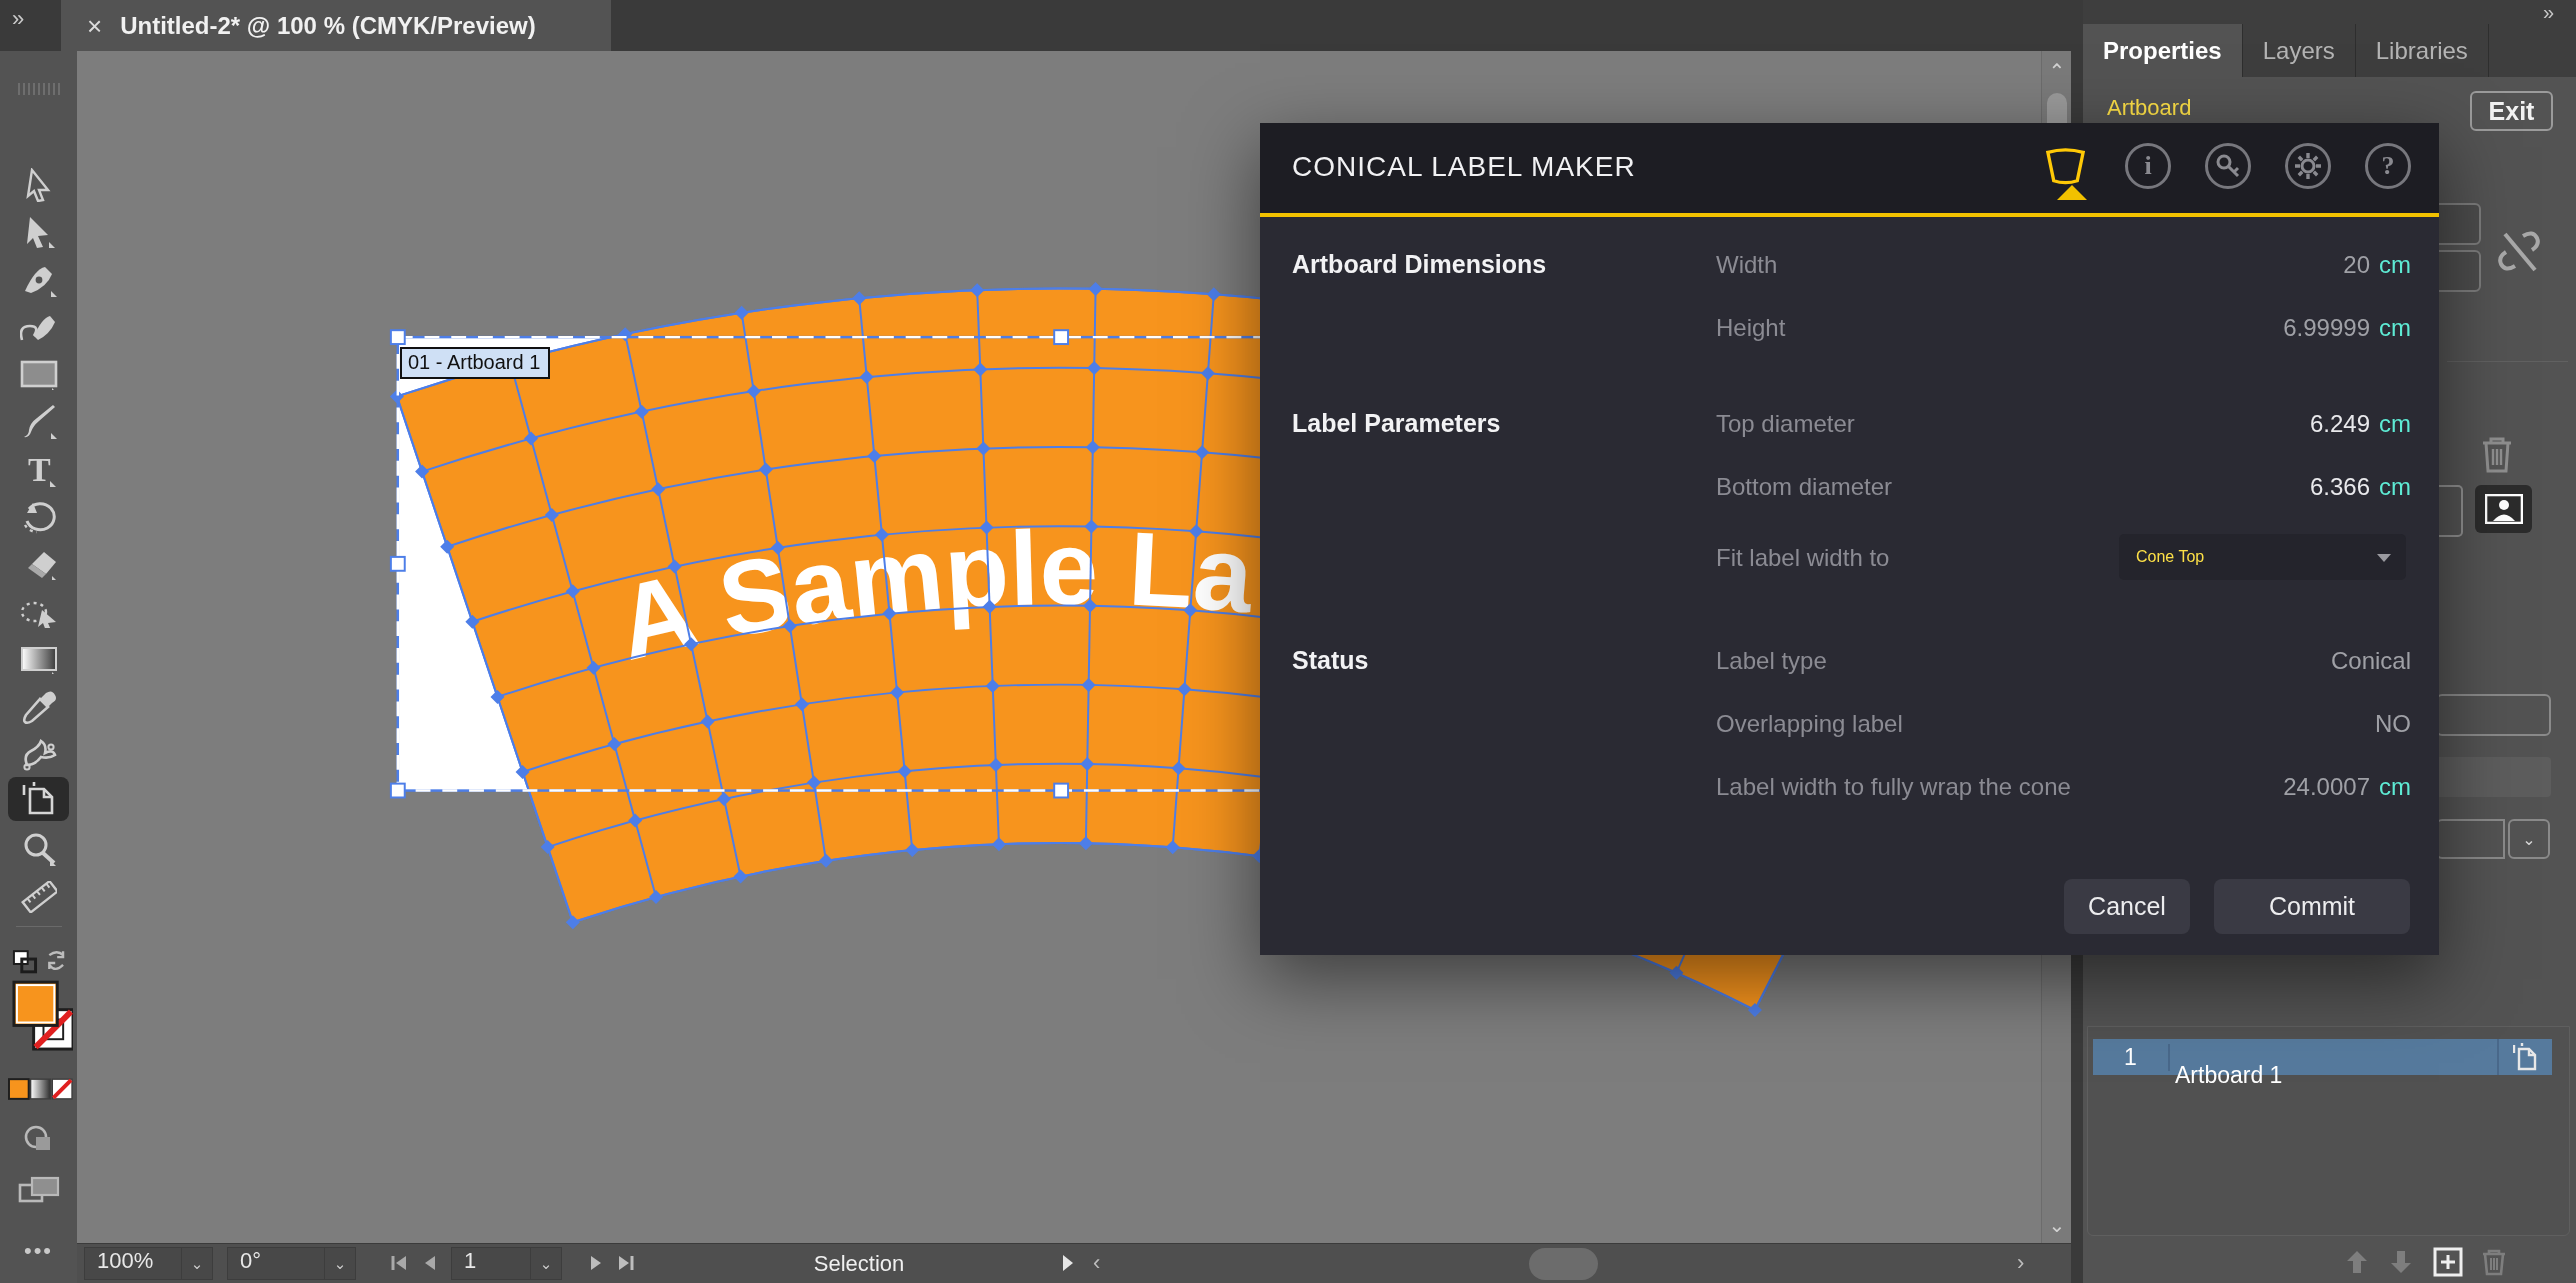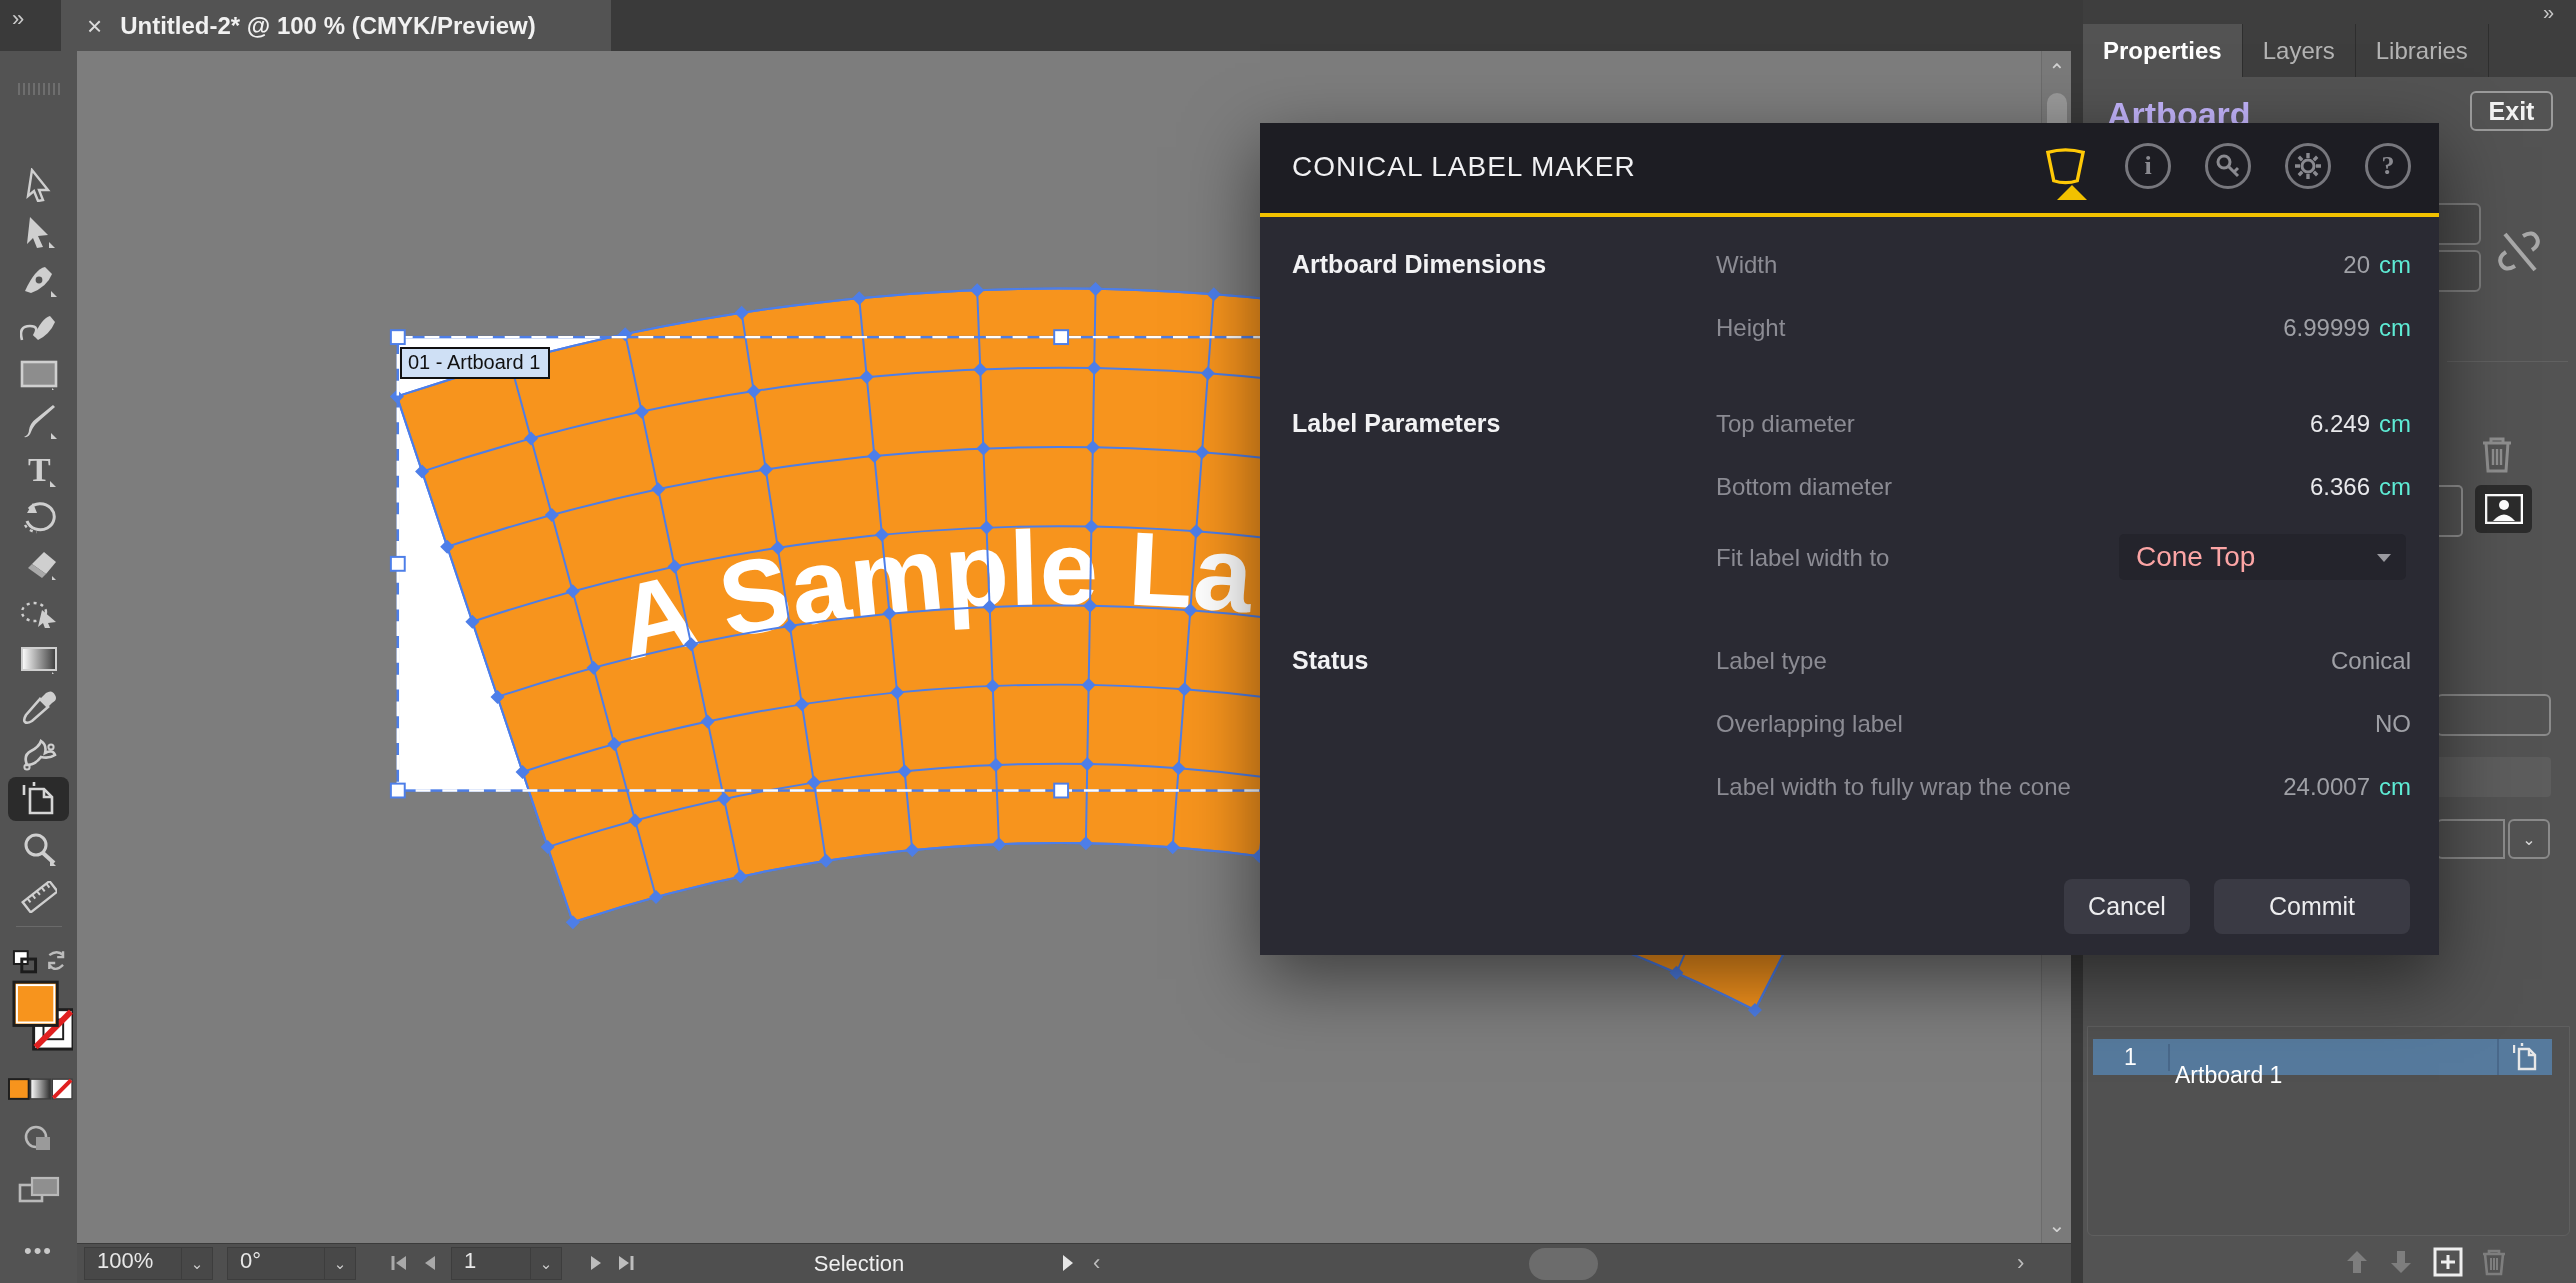--- a/index.html
+++ b/index.html
@@ -41,36 +41,36 @@
   .circ-icon{width:46px;height:46px;border-radius:50%;border:3px solid #77777d;color:#8a8a90;
              display:flex;align-items:center;justify-content:center;box-sizing:border-box;
              font-size:26px;font-weight:700;font-family:"Liberation Serif",serif;}
   .sec-head{position:absolute;left:32px;color:#f2f2f4;font-size:25px;font-weight:700;}
   .row-label{position:absolute;left:456px;color:#8b8b93;font-size:24px;}
   .row-val{position:absolute;right:28px;color:#9fa0a6;font-size:24px;text-align:right;}
   .row-val .num{color:#9fa0a6;}
   .row-val.bright .num{color:#e9e9ec;}
   .row-val .unit{color:#5eead4;margin-left:9px;}
   .dropdown{position:absolute;left:859px;top:411px;width:287px;height:46px;background:#24242c;border-radius:5px;
-            display:flex;align-items:center;color:#fca5a5;font-size:28px;padding-left:17px;box-sizing:border-box;}
+            display:flex;align-items:center;color:#fde047;font-size:16px;padding-left:17px;box-sizing:border-box;}
   .dropdown .caret{position:absolute;right:15px;top:20px;width:0;height:0;
       border-left:7px solid transparent;border-right:7px solid transparent;border-top:8px solid #9a9aa0;}
   .dlg-btn{position:absolute;top:756px;height:55px;background:#3a3a44;border-radius:8px;color:#ececee;
            font-size:25px;display:flex;align-items:center;justify-content:center;cursor:pointer;}
   
   .rpanel{left:2083px;top:0;width:493px;height:1283px;background:#535353;}
   .rp-topstrip{position:absolute;left:0;top:0;width:100%;height:24px;background:#3e3e3e;}
   .rp-collapse{position:absolute;right:24px;top:1px;color:#c9c9c9;font-size:20px;letter-spacing:-2px;}
   .rp-tabs{position:absolute;left:0;top:24px;width:100%;height:53px;background:#3e3e3e;display:flex;}
   .rp-tab{height:53px;display:flex;align-items:center;justify-content:center;font-size:24px;color:#b4b4b4;
           border-right:1px solid #2e2e2e;box-sizing:border-box;padding:0 20px;}
   .rp-tab.active{background:#535353;color:#fff;font-weight:700;}
   .exit-btn{position:absolute;left:387px;top:91px;width:83px;height:40px;border:2px solid #9b9b9b;border-radius:6px;
             color:#f2f2f2;font-size:25px;font-weight:700;display:flex;align-items:center;justify-content:center;box-sizing:border-box;}
-  .artboard-word{position:absolute;left:24px;top:95px;color:#c4b5fd;font-size:34px;font-weight:bold;}
+  .artboard-word{position:absolute;left:24px;top:95px;color:#fde047;font-size:22px;}
   .sliver-field{position:absolute;left:348px;width:50px;height:42px;background:#4c4c4c;border:2px solid #7c7c7c;border-radius:6px;box-sizing:border-box;}
   .rp-div{position:absolute;left:364px;top:361px;width:121px;height:1px;background:#616161;}
   .ab-tabs{position:absolute;left:0;top:974px;width:100%;height:51px;background:#3e3e3e;display:flex;}
   .ab-list{position:absolute;left:4px;top:1026px;width:483px;height:210px;background:#515151;border:1px solid #5f5f5f;border-radius:0 0 6px 6px;box-sizing:border-box;}
   .ab-row{position:absolute;left:5px;top:12px;width:459px;height:36px;background:#567a9d;display:flex;align-items:center;color:#fff;font-size:23px;}
   .ab-row .idx{width:77px;text-align:center;border-right:2px solid #49688a;box-sizing:border-box;}
   .ab-row .nm{flex:1;padding-left:5px;margin-top:36px;}
   .ab-row .icn{width:55px;border-left:2px solid #49688a;display:flex;align-items:center;justify-content:center;box-sizing:border-box;height:100%;}
   .ab-footer-icon{position:absolute;top:1245px;width:34px;height:34px;display:flex;align-items:center;justify-content:center;}
   

